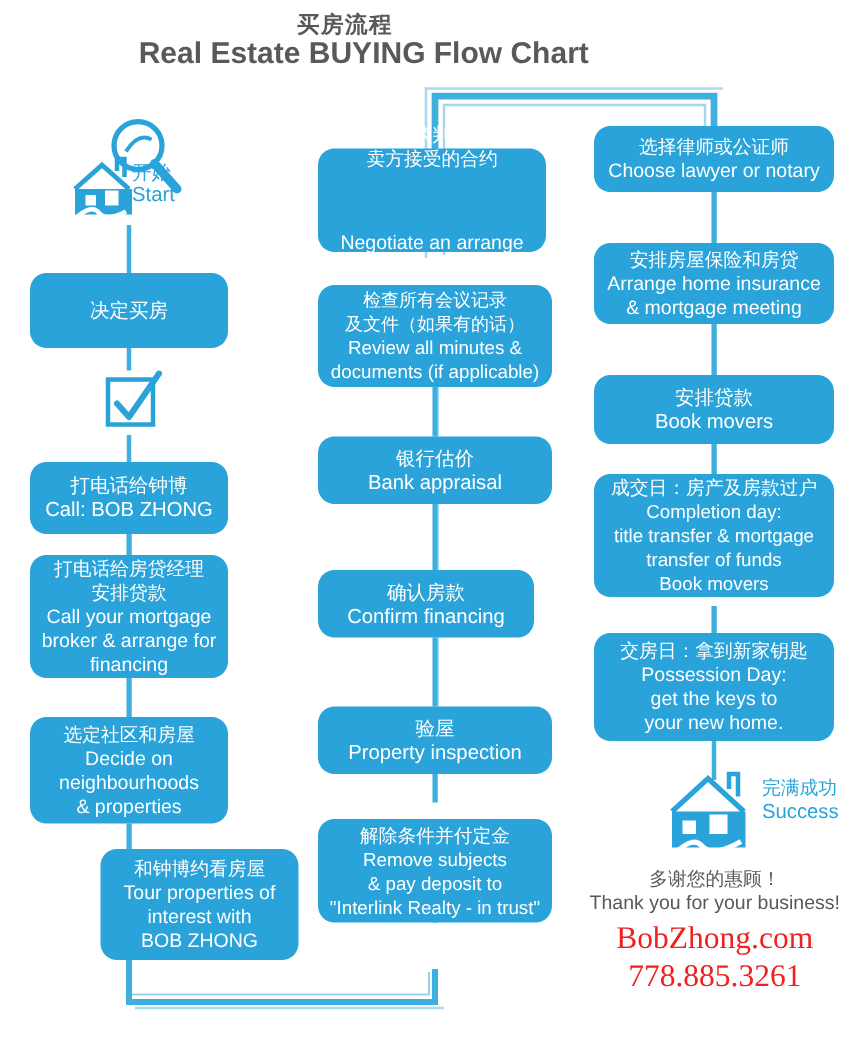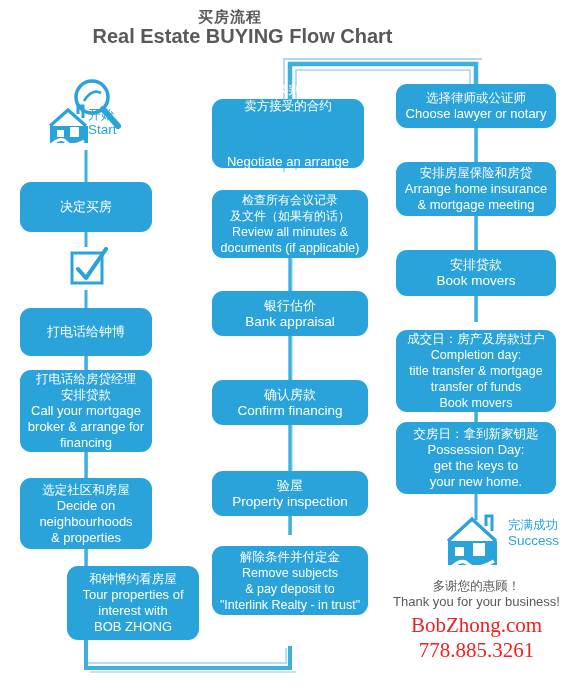--- a/index.html
+++ b/index.html
@@ -214,20 +214,21 @@
       <path d="M10,22 L18,31 L38,2" fill="none" stroke="#29a3d9" stroke-width="4" stroke-linecap="round" stroke-linejoin="round"></path>
     </svg>
   </div>
 
   <div class="box" style="left:20px; top:182px; width:132px; height:50px;">
     <div class="cn">决定买房</div>
   </div>
 
   <div class="box" style="left:20px; top:308px; width:132px; height:48px;">
     <div class="cn">打电话给钟博</div>
+    <div class="en">Call: BOB ZHONG</div>
   </div>
 
   <div class="box small" style="left:20px; top:370px; width:132px; height:82px; white-space:pre-line;">
     <div class="cn" style="white-space:pre-line;">打电话给房贷经理
 安排贷款</div>
     <div class="en" style="white-space:pre-line;">Call your mortgage
 broker &amp; arrange for
 financing</div>
   </div>
 
@@ -257,21 +258,21 @@
 及文件（如果有的话）</div>
     <div class="en" style="white-space:pre-line; font-size:12.5px;">Review all minutes &amp;
 documents (if applicable)</div>
   </div>
 
   <div class="box" style="left:212px; top:291px; width:156px; height:45px;justify-content:center;">
     <div class="cn">银行估价</div>
     <div class="en">Bank appraisal</div>
   </div>
 
-  <div class="box" style="left:212px; top:380px; width:156px; height:45px;">
+  <div class="box" style="left:212px; top:380px; width:144px; height:45px;">
     <div class="cn">确认房款</div>
     <div class="en">Confirm financing</div>
   </div>
 
   <div class="box" style="left:212px; top:471px; width:156px; height:45px;align-items:center;">
     <div class="cn">验屋</div>
     <div class="en">Property inspection</div>
   </div>
 
   <div class="box small" style="left:212px; top:546px; width:156px; height:69px;">
@@ -290,21 +291,21 @@
     <div class="cn">安排房屋保险和房贷</div>
     <div class="en" style="white-space:pre-line;">Arrange home insurance
 &amp; mortgage meeting</div>
   </div>
 
   <div class="box" style="left:396px; top:250px; width:160px; height:46px;">
     <div class="cn">安排贷款</div>
     <div class="en">Book movers</div>
   </div>
 
-  <div class="box small" style="left:396px; top:330px; width:160px; height:82px;">
+  <div class="box small" style="left:396px; top:316px; width:160px; height:82px;">
     <div class="cn" style="font-size:12.5px;">成交日：房产及房款过户</div>
     <div class="en" style="white-space:pre-line; font-size:12.5px;">Completion day:
 title transfer &amp; mortgage
 transfer of funds
 Book movers</div>
   </div>
 
   <div class="box small" style="left:396px; top:422px; width:160px; height:72px;">
     <div class="cn" style="font-size:12.5px;">交房日：拿到新家钥匙</div>
     <div class="en" style="white-space:pre-line;">Possession Day:

